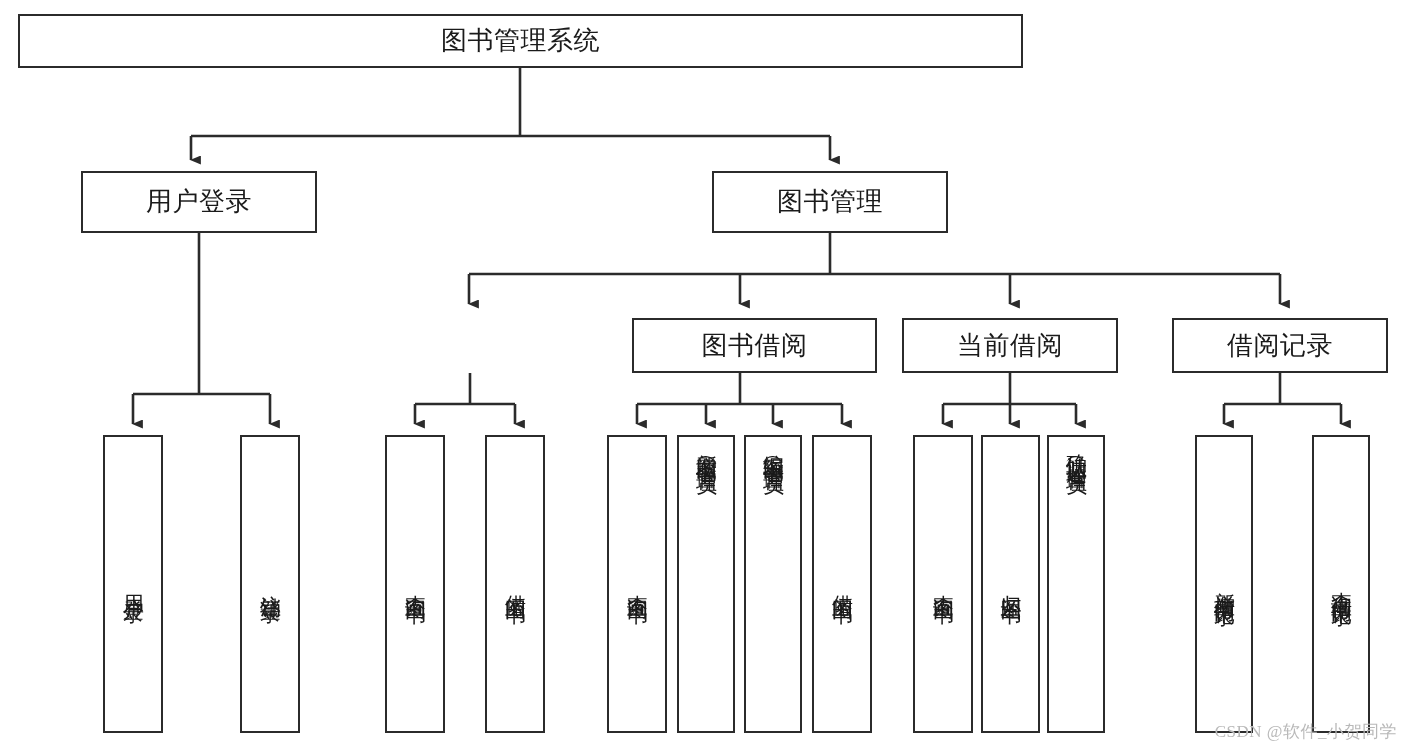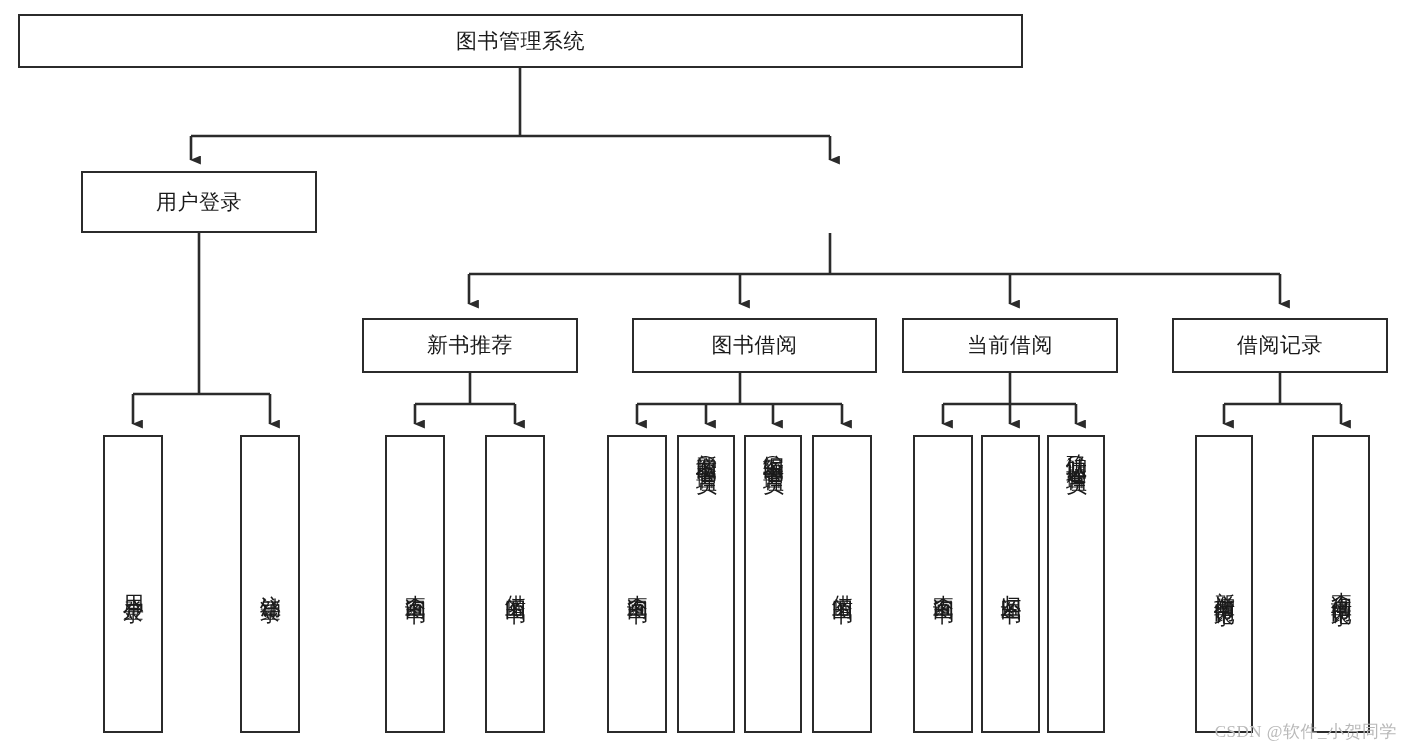--- a/index.html
+++ b/index.html
@@ -30,21 +30,21 @@
     box-sizing: border-box;
     background: #ffffff;
     border: 2px solid #2b2b2b;
     display: flex;
     align-items: center;
     justify-content: center;
     color: #1a1a1a;
     z-index: 3;
   }
   .node-label {
-    font-size: 21px;
+    font-size: 26px;
     line-height: 1.15;
     letter-spacing: 0.5px;
     white-space: nowrap;
   }
   .node.leaf {
     align-items: flex-start;
     justify-content: center;
     padding-top: 0;
   }
   .node.leaf .node-label {
@@ -129,24 +129,24 @@
   </svg>
 
   <div class="node" style="left:18px; top:14px; width:1005px; height:54px;">
     <span class="node-label">图书管理系统</span>
   </div>
 
   <div class="node" style="left:81px; top:171px; width:236px; height:62px;">
     <span class="node-label">用户登录</span>
   </div>
 
-
-  <div class="node" style="left:362px; top:318px; width:216px; height:55px;">
-    <span class="node-label">新书推荐</span>
-  </div>
+  <div class="node" style="left:712px; top:171px; width:236px; height:62px;">
+    <span class="node-label">图书管理</span>
+  </div>
+
 
   <div class="node" style="left:632px; top:318px; width:245px; height:55px;">
     <span class="node-label">图书借阅</span>
   </div>
 
   <div class="node" style="left:1172px; top:318px; width:216px; height:55px;">
     <span class="node-label">借阅记录</span>
   </div>
 
   <div class="node" style="left:902px; top:318px; width:216px; height:55px;">

